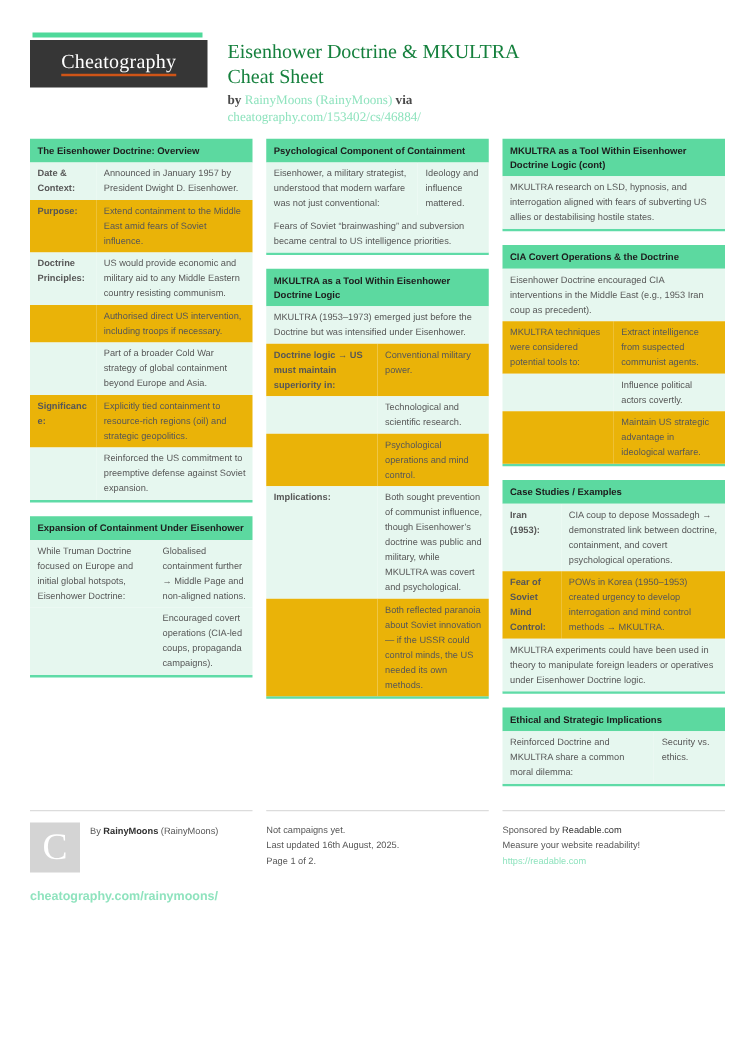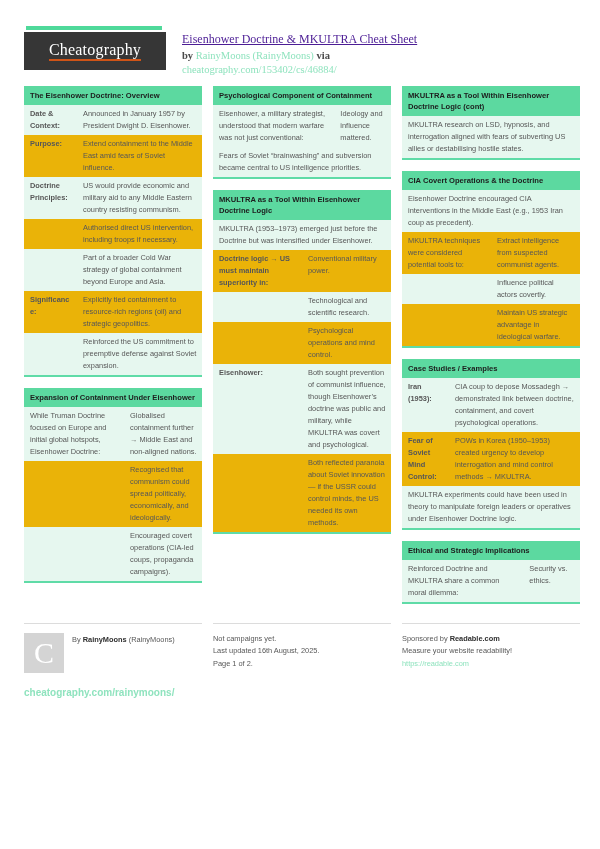--- a/index.html
+++ b/index.html
@@ -55,26 +55,25 @@
     border-bottom: 2px solid #cf5417;
     padding-bottom: 1px;
     line-height: 1.1;
   }
   .title-block {
     padding-left: 16px;
     padding-top: 6px;
   }
   .sheet-title {
     font-family: "Liberation Serif", serif;
-    font-size: 12px;
-    color: #4c1d95;
+    font-size: 16px;
+    color: #15803d;
     line-height: 1.25;
     font-weight: normal;
     margin: 0 0 2px 0;
-    text-decoration: underline;
   }
   .byline {
     font-family: "Liberation Serif", serif;
     font-size: 10.5px;
     color: #8fe3be;
     line-height: 1.3;
   }
   .byline .bl-dark {
     color: #4a4a4a;
     font-weight: bold;
@@ -168,21 +167,21 @@
   .author-info { padding-top: 1px; }
   .author-info .strong { font-weight: bold; color: #2f2f2f; }
   .profile-link {
     display: block;
     margin-top: 11px;
     color: #8fe3be;
     text-decoration: none;
     font-size: 10px;
     font-weight: bold;
   }
-  .sponsor-strong { font-weight: bold; color: #2f2f2f; }
+  .sponsor-strong { font-weight: normal; color: #2f2f2f; }
   .sponsor-link { color: #8fe3be; text-decoration: none; }
 </style>
 </head>
 <body>
 
 <div class="page">
 
   <div class="header">
     <div class="logo-block">
       <div class="logo-topbar"></div>
@@ -240,25 +239,21 @@
         </tbody>
           </table>
       </div>
 
       <div class="block">
         <div class="block-title">Expansion of Containment Under Eisenhower</div>
         <table class="rows w-half">
           <tbody>
               <tr class="odd">
             <td class="c1">While Truman Doctrine focused on Europe and initial global hotspots, Eisenhower Doctrine:</td>
-            <td>Globalised containment further → Middle East and non-aligned nations.</td>
-          </tr>
-          <tr class="even">
-            <td class="c1"></td>
-            <td>Recognised that communism could spread politically, economically, and ideologically.</td>
+            <td>Globalised containment further → Middle Page and non-aligned nations.</td>
           </tr>
           <tr class="odd">
             <td class="c1"></td>
             <td>Encouraged covert operations (CIA-led coups, propaganda campaigns).</td>
           </tr>
         </tbody>
           </table>
       </div>
 
     </div>
@@ -293,21 +288,21 @@
           </tr>
           <tr class="odd">
             <td class="k"></td>
             <td>Technological and scientific research.</td>
           </tr>
           <tr class="even">
             <td class="k"></td>
             <td>Psychological operations and mind control.</td>
           </tr>
           <tr class="odd">
-            <td class="k">Eisenhower:</td>
+            <td class="k">Implications:</td>
             <td>Both sought prevention of communist influence, though Eisenhower’s doctrine was public and military, while MKULTRA was covert and psychological.</td>
           </tr>
           <tr class="even">
             <td class="k"></td>
             <td>Both reflected paranoia about Soviet innovation — if the USSR could control minds, the US needed its own methods.</td>
           </tr>
         </tbody>
           </table>
       </div>
 

